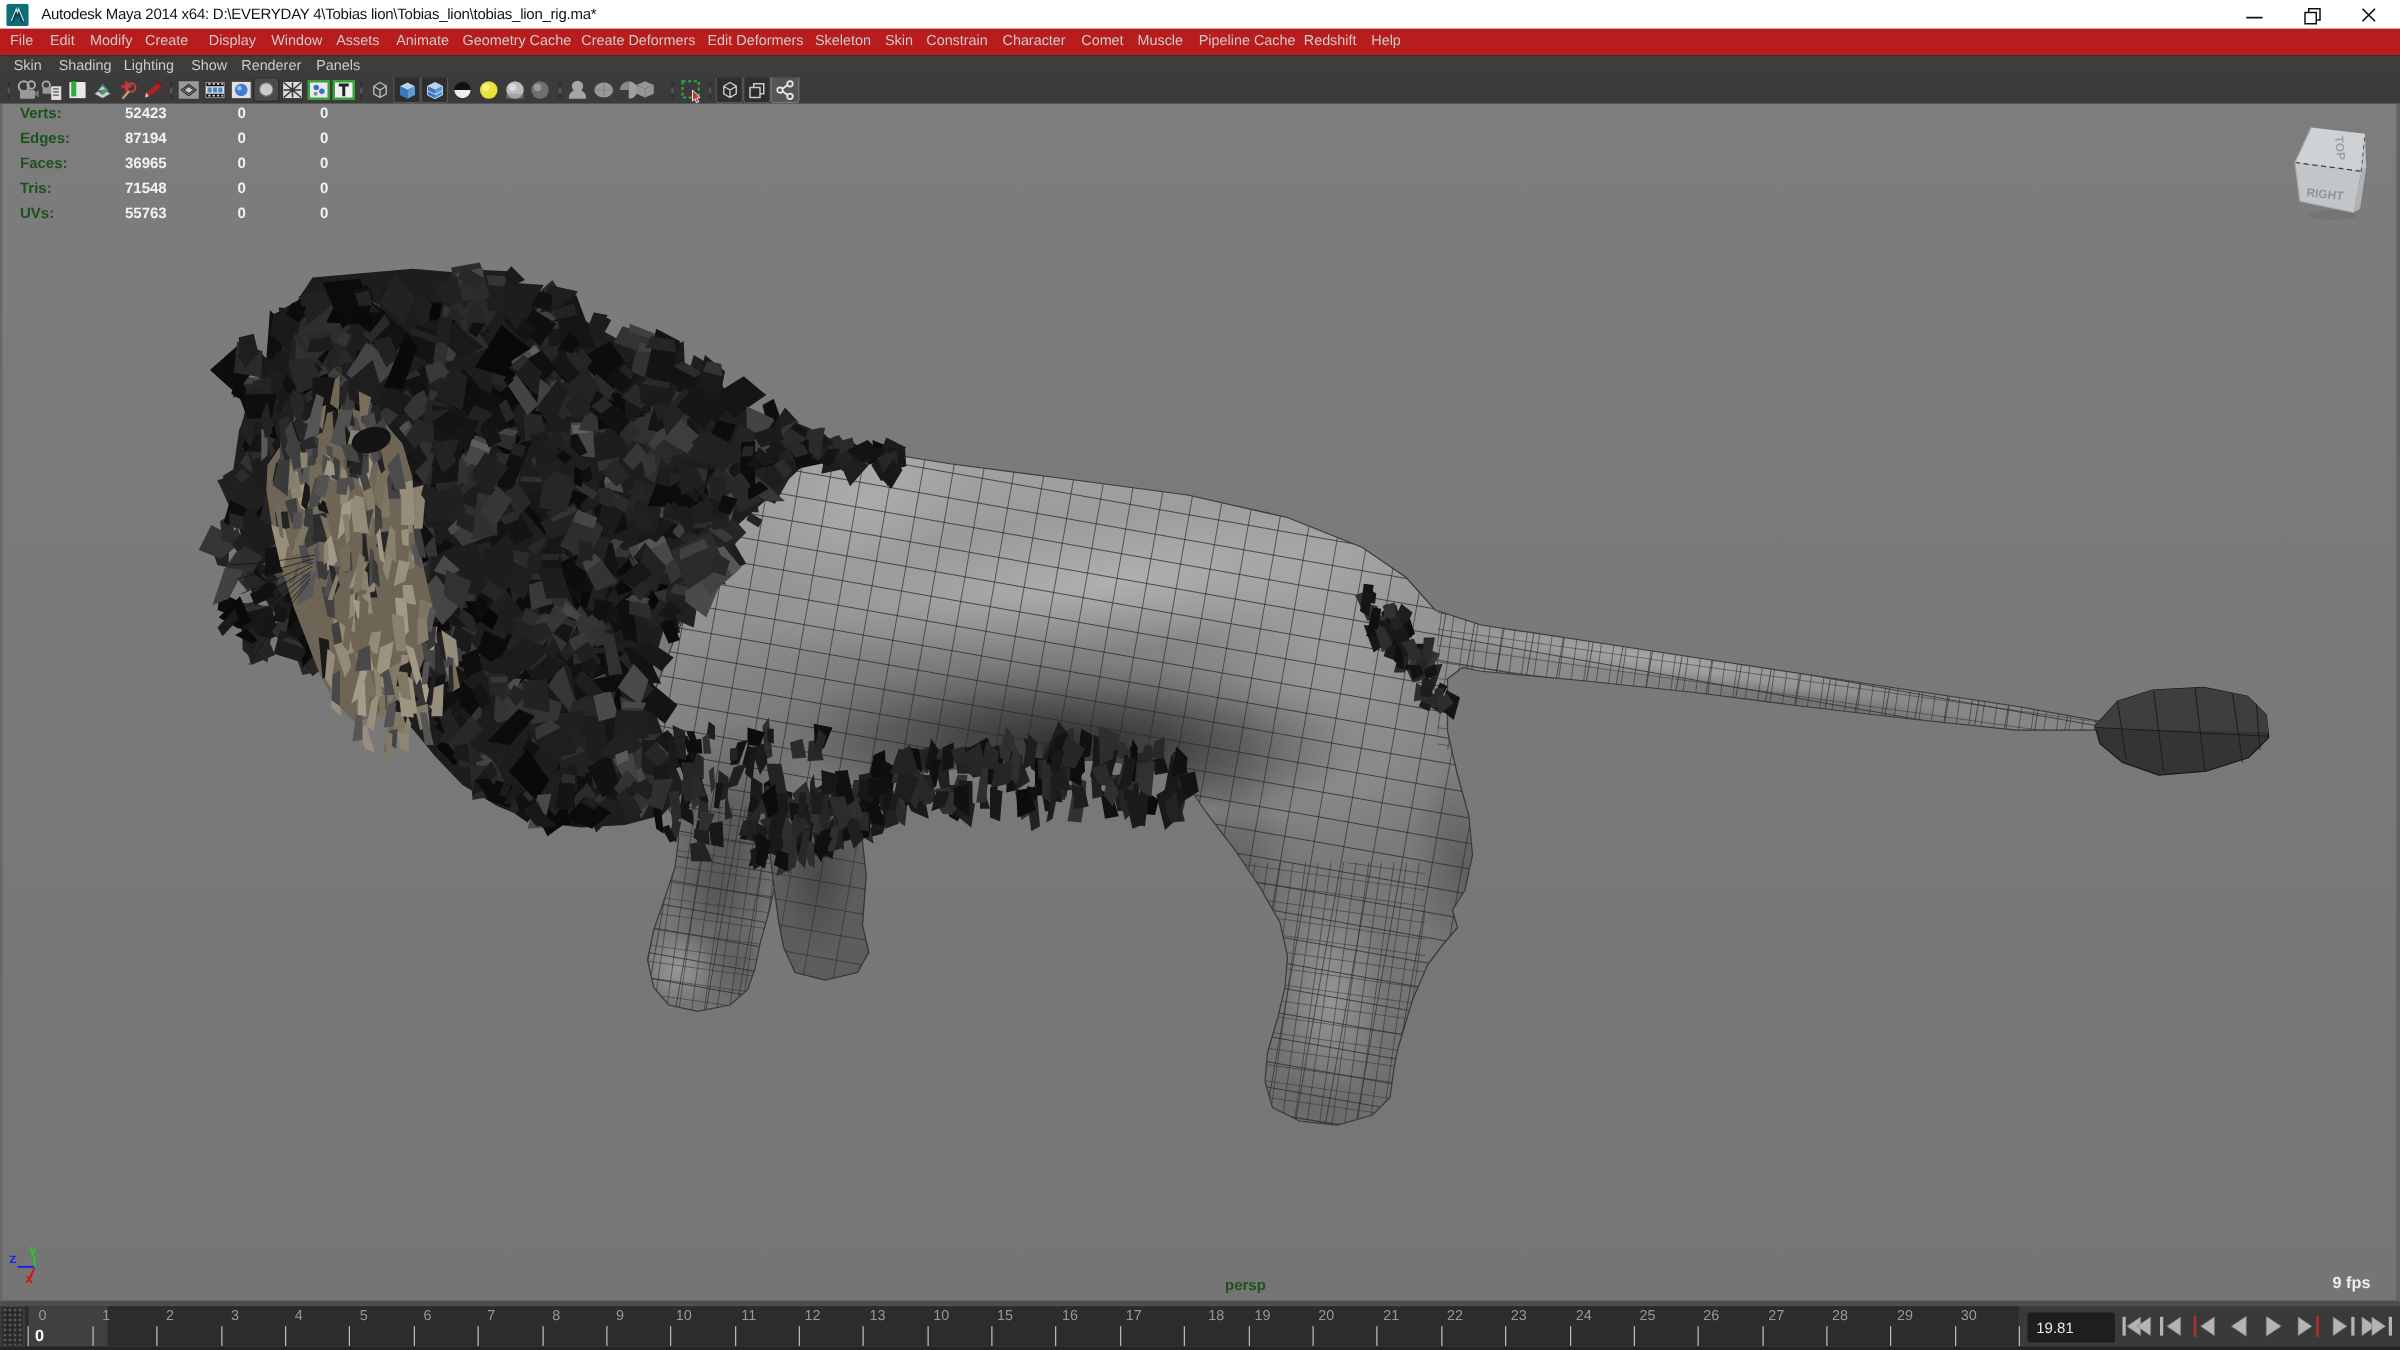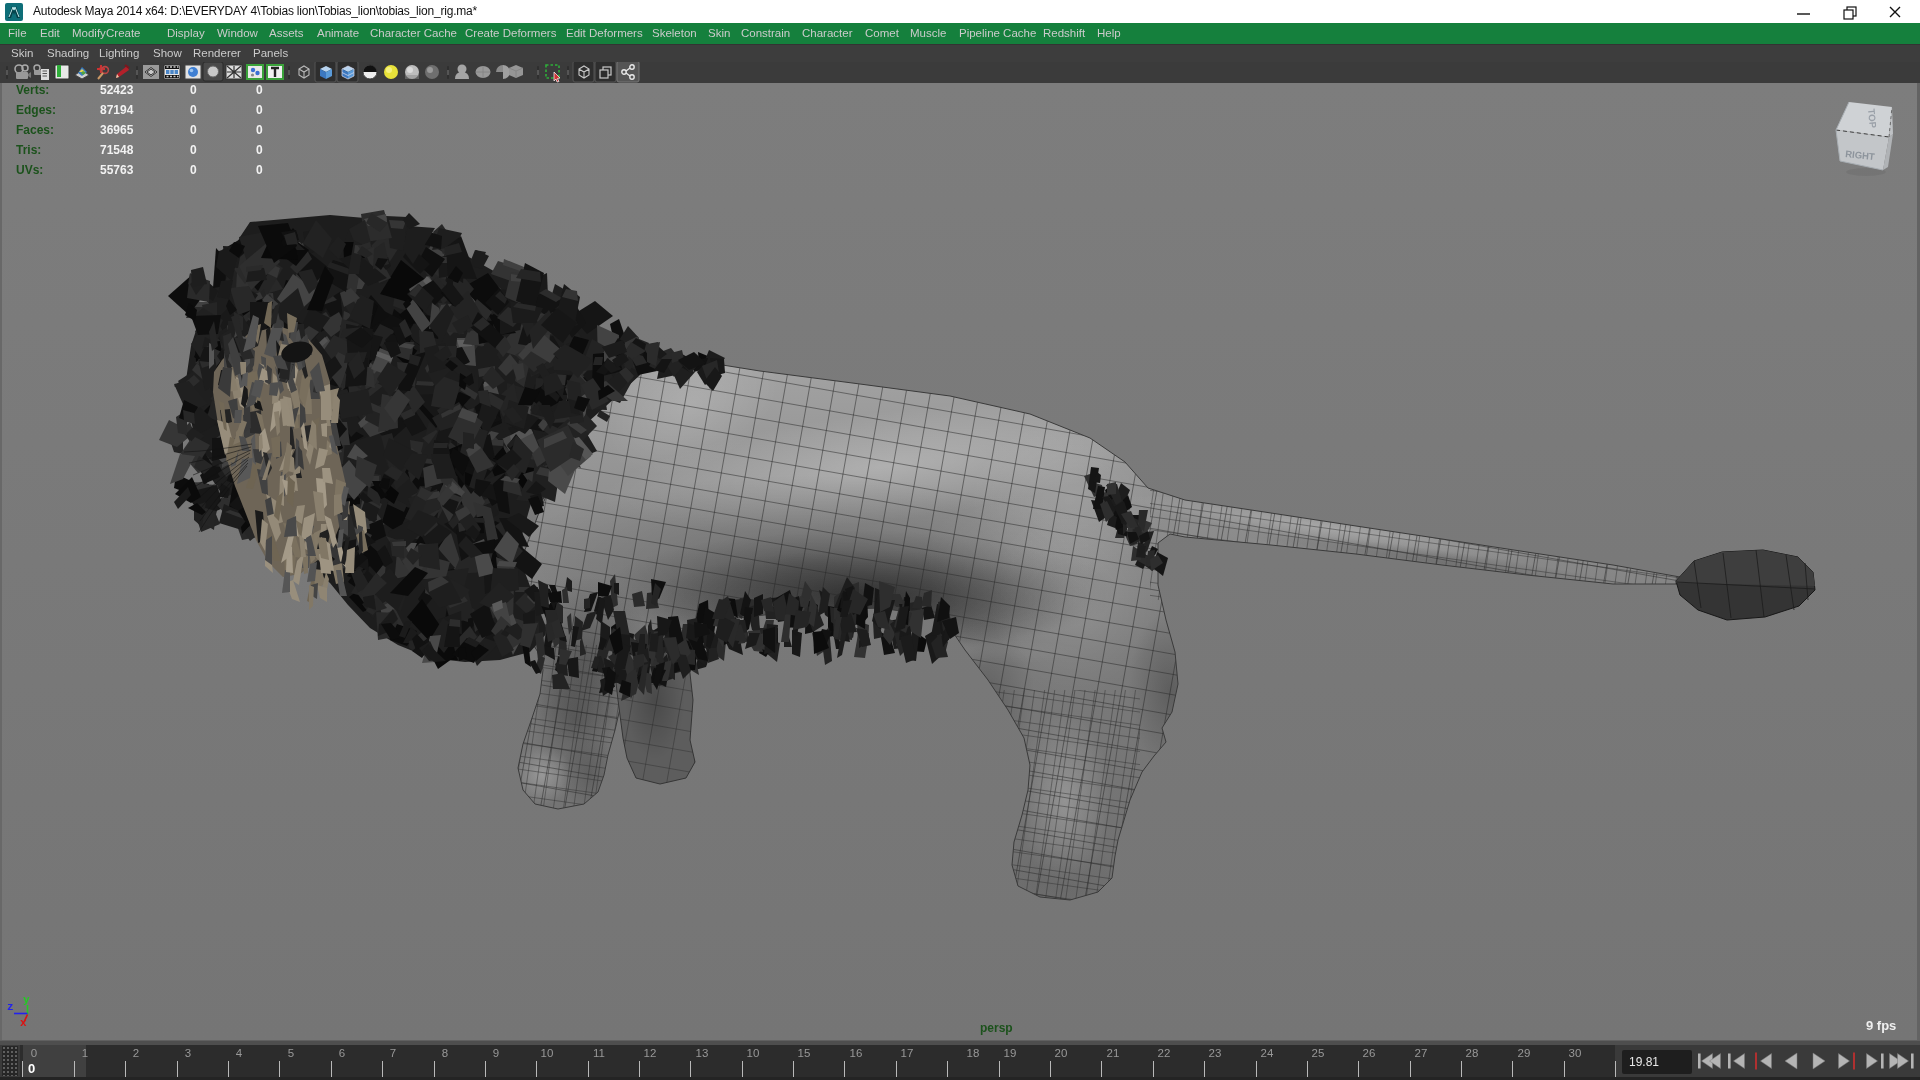--- a/index.html
+++ b/index.html
@@ -1,20 +1,20 @@
 <!DOCTYPE html>
 <html><head>
 <meta charset="utf-8">
 <style>
 html,body{margin:0;padding:0;width:1920px;height:1080px;overflow:hidden;
   font-family:"Liberation Sans",sans-serif;background:#787878;}
 .abs{position:absolute;}
 #titlebar{position:absolute;left:0;top:0;width:1920px;height:23px;background:#ffffff;color:#000;}
 #titletext{position:absolute;left:33px;top:4px;font-size:12px;letter-spacing:-0.2px;color:#111;}
-#menu1{position:absolute;left:0;top:23px;width:1920px;height:21px;background:#15803d;}
+#menu1{position:absolute;left:0;top:23px;width:1920px;height:21px;background:#b91c1c;}
 #menu1 span{position:absolute;top:4px;font-size:11.5px;color:#cbcbcb;}
 #menu2{position:absolute;left:0;top:44px;width:1920px;height:18px;background:#3d3d3d;border-top:1px solid #333;}
 #menu2 span{position:absolute;top:2px;font-size:11.5px;color:#cbcbcb;}
 #toolbar{position:absolute;left:0;top:62px;width:1920px;height:21px;background:#3b3b3b;}
 #hud{position:absolute;left:0;top:0;z-index:5;}
 .hl{position:absolute;font-size:12px;font-weight:bold;color:#1c521c;}
 .hv{position:absolute;font-size:12px;font-weight:bold;color:#f2f2f2;}
 #persp{position:absolute;left:936px;top:1021px;font-size:12px;font-weight:bold;color:#1c521c;padding-left:44px;}
 #fps{position:absolute;left:1866px;top:1018px;font-size:13px;font-weight:bold;color:#efefef;}
 #sep{position:absolute;left:0;top:1040px;width:1920px;height:5px;background:#4e4e4e;border-top:1px solid #606060;}
@@ -43,26 +43,26 @@
   <path d="M7 14 H20" stroke="#111" stroke-width="1.4"></path>
   <rect x="57" y="7" width="9" height="9" fill="none" stroke="#111" stroke-width="1.2"></rect>
   <rect x="54" y="10" width="9" height="9" fill="#fff" stroke="#111" stroke-width="1.2"></rect>
   <path d="M100 7 L110 17 M110 7 L100 17" stroke="#111" stroke-width="1.4"></path>
  </svg>
 </div>
 <div id="menu1">
 <span style="left:8px">File</span>
 <span style="left:40px">Edit</span>
 <span style="left:72px">Modify</span>
-<span style="left:106px">Create</span>
+<span style="left:116px">Create</span>
 <span style="left:167px">Display</span>
 <span style="left:217px">Window</span>
 <span style="left:269px">Assets</span>
 <span style="left:317px">Animate</span>
-<span style="left:370px">Character Cache</span>
+<span style="left:370px">Geometry Cache</span>
 <span style="left:465px">Create Deformers</span>
 <span style="left:566px">Edit Deformers</span>
 <span style="left:652px">Skeleton</span>
 <span style="left:708px">Skin</span>
 <span style="left:741px">Constrain</span>
 <span style="left:802px">Character</span>
 <span style="left:865px">Comet</span>
 <span style="left:910px">Muscle</span>
 <span style="left:959px">Pipeline Cache</span>
 <span style="left:1043px">Redshift</span>

